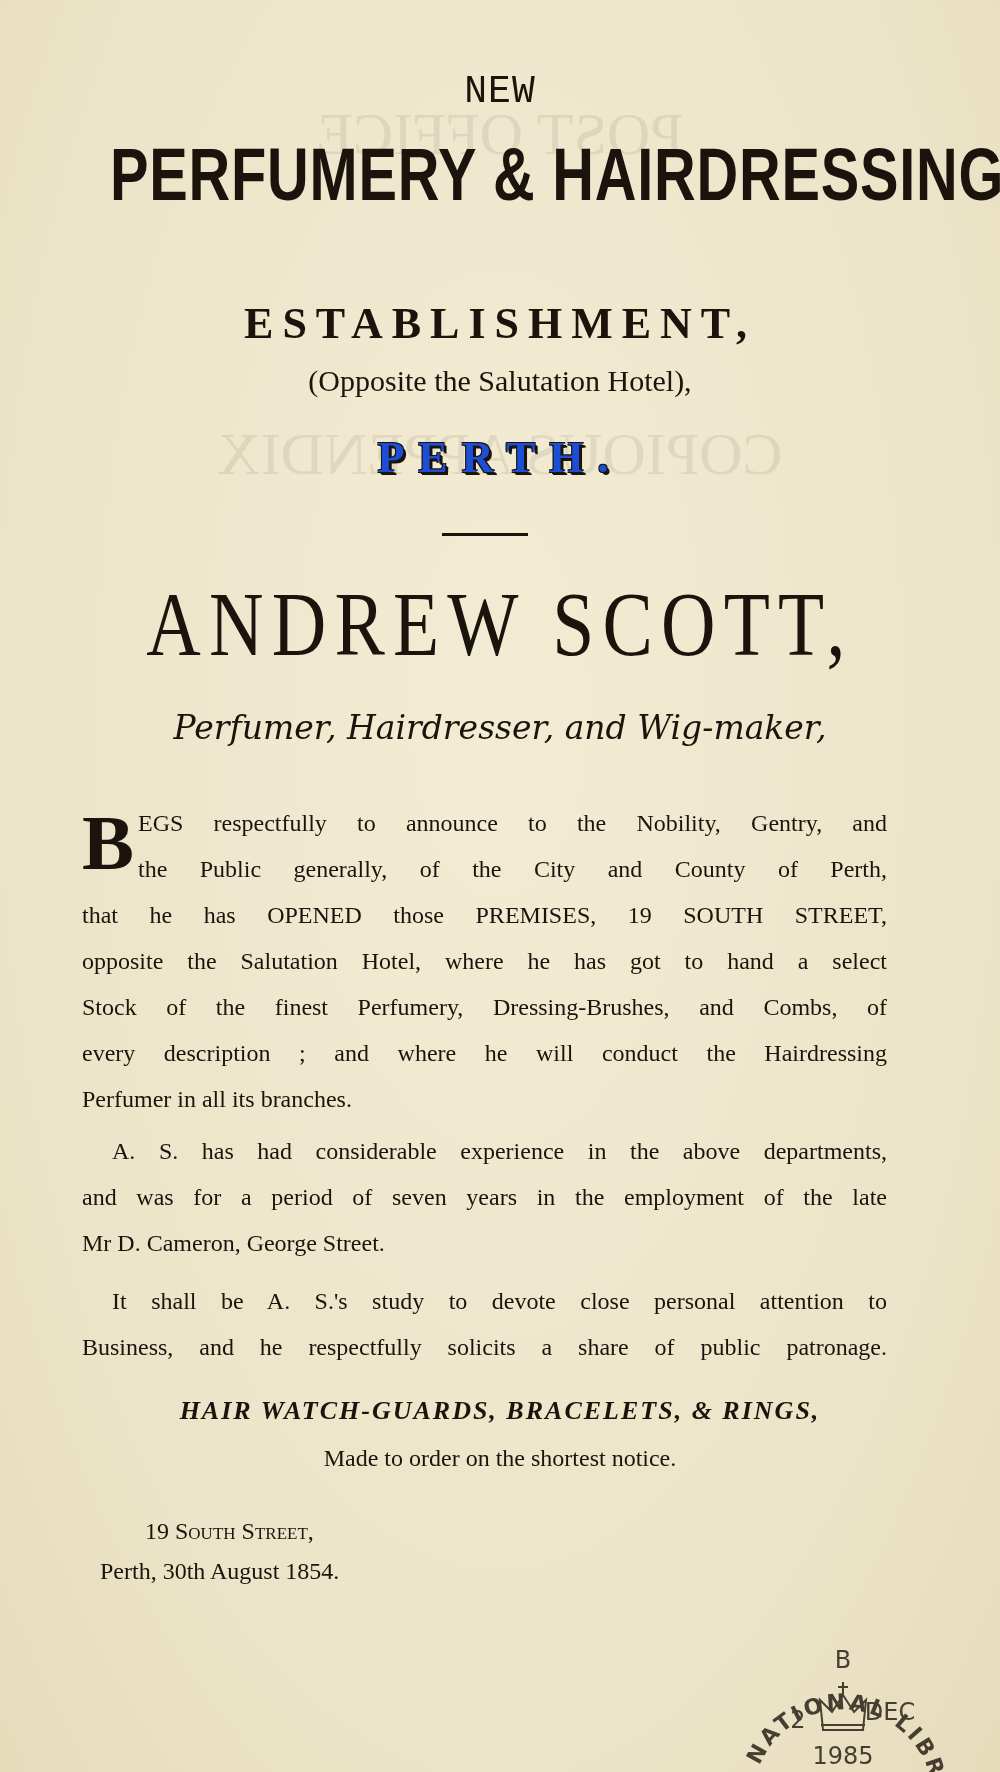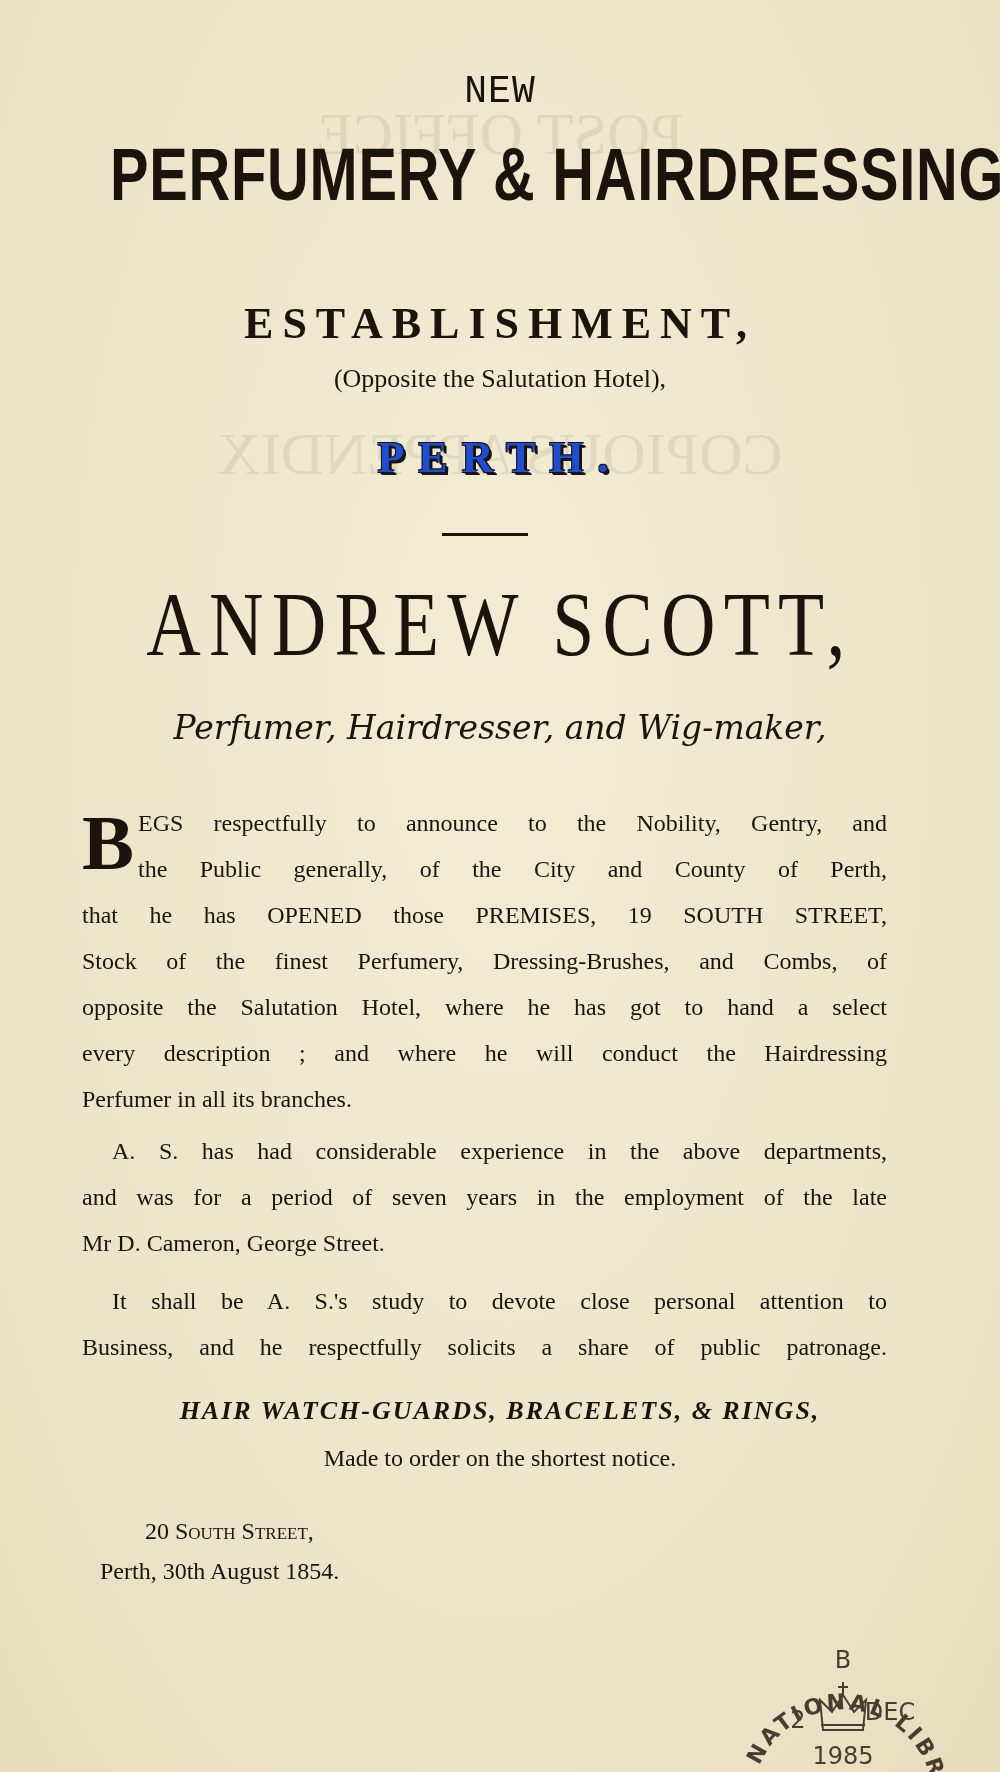--- a/index.html
+++ b/index.html
@@ -15,21 +15,21 @@
   .center { position: absolute; left: 0; width: 1000px; text-align: center; white-space: nowrap; }
 
   .new { top: 70px; font-size: 38px; letter-spacing: 1px; font-family: Liberation Mono, monospace; }
   .headline {
     top: 138px; font-size: 74px; font-weight: bold;
     font-family: "Liberation Sans", "DejaVu Sans", sans-serif;
     transform: scaleX(0.78); transform-origin: center;
     letter-spacing: 1px; line-height: 1;
   }
   .establishment { top: 282px; font-size: 44px; font-weight: bold; letter-spacing: 9px; margin-top: 16px; }
-  .opposite { top: 364px; font-size: 26px; }
+  .opposite { top: 364px; font-size: 30px; }
   .perth {
     top: 432px; font-size: 44px; font-weight: bold; letter-spacing: 14px;
     font-family: Liberation Serif, serif;
     color: #1d4ed8;
     text-shadow: 2px 2px 0 #1a140c, -1px -1px 0 #1a140c, 1px -1px 0 #1a140c, -1px 1px 0 #1a140c, 3px 3px 0 #1a140c;
   }
   .rule { position: absolute; top: 533px; left: 442px; width: 86px; height: 3px; background: #1a140c; }
   .name {
     top: 578px; font-size: 92px; letter-spacing: 10px;
     transform: scaleX(0.82); transform-origin: center; line-height: 1;
@@ -84,41 +84,41 @@
   <div class="rule"></div>
 
   <div class="center name">ANDREW SCOTT,</div>
   <div class="center trade">Perfumer, Hairdresser, and Wig-maker,</div>
 
   <div class="body p1">
     <span class="dropcap">B</span>
     <span class="line indent">EGS respectfully to announce to the Nobility, Gentry, and</span>
     <span class="line indent2" style="padding-left:56px;">the Public generally, of the City and County of Perth,</span>
     <span class="line">that he has OPENED those PREMISES, 19 SOUTH STREET,</span>
+    <span class="line">opposite the Salutation Hotel, where he has got to hand a select</span>
     <span class="line">Stock of the finest Perfumery, Dressing-Brushes, and Combs, of</span>
-    <span class="line">opposite the Salutation Hotel, where he has got to hand a select</span>
     <span class="line">every description ;  and where he will conduct the Hairdressing</span>
     <span class="line last">Perfumer in all its branches.</span>
   </div>
 
   <div class="body p2">
     <span class="line para-indent">A. S. has had considerable experience in the above departments,</span>
     <span class="line">and was for a period of seven years in the employment of the late</span>
     <span class="line last">Mr D. Cameron, George Street.</span>
   </div>
 
   <div class="body p3">
     <span class="line para-indent">It shall be A. S.'s study to devote close personal attention to</span>
     <span class="line">Business, and he respectfully solicits a share of public patronage.</span>
   </div>
 
   <div class="center hair">HAIR WATCH-GUARDS, BRACELETS, &amp; RINGS,</div>
   <div class="center made">Made to order on the shortest notice.</div>
 
-  <div class="addr addr1">20 South Street,</div>
+  <div class="addr addr1">19 South Street,</div>
   <div class="addr addr2">Perth, 30th August 1854.</div>
 
   <div class="stamp">
     <svg viewBox="0 0 230 172">
       <defs>
         <path id="arc" d="M 30 170 A 90 90 0 0 1 200 170"></path>
       </defs>
       <text font-family="DejaVu Sans, sans-serif" font-size="22" font-weight="bold" fill="#2a2218" letter-spacing="3">
         <textPath href="#arc" startOffset="2%">NATIONAL LIBRARY OF SCOTLAND</textPath>
       </text>

